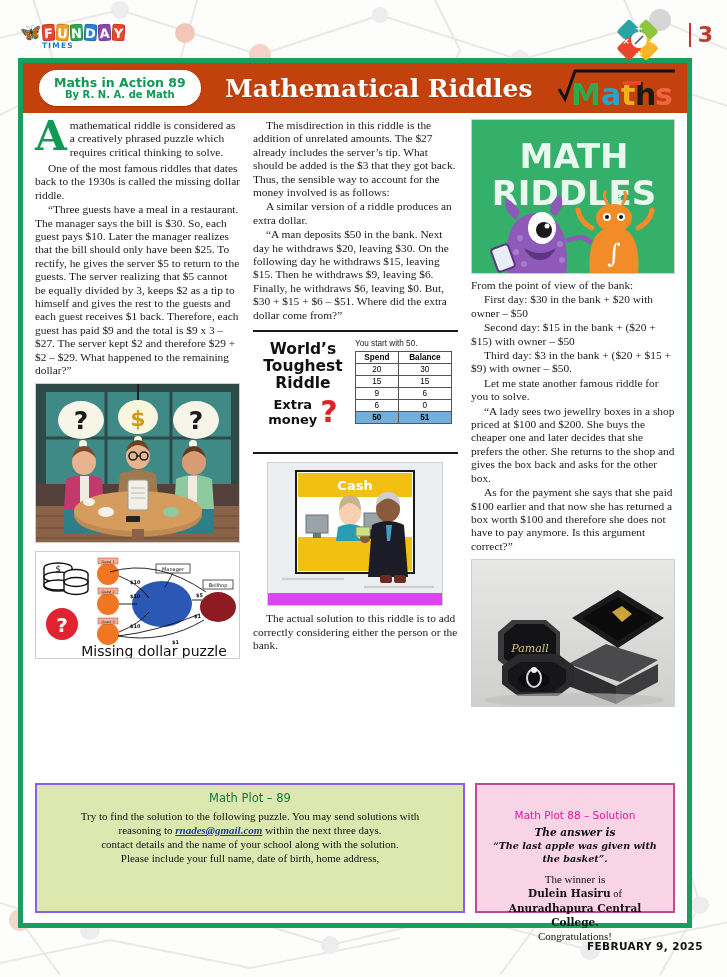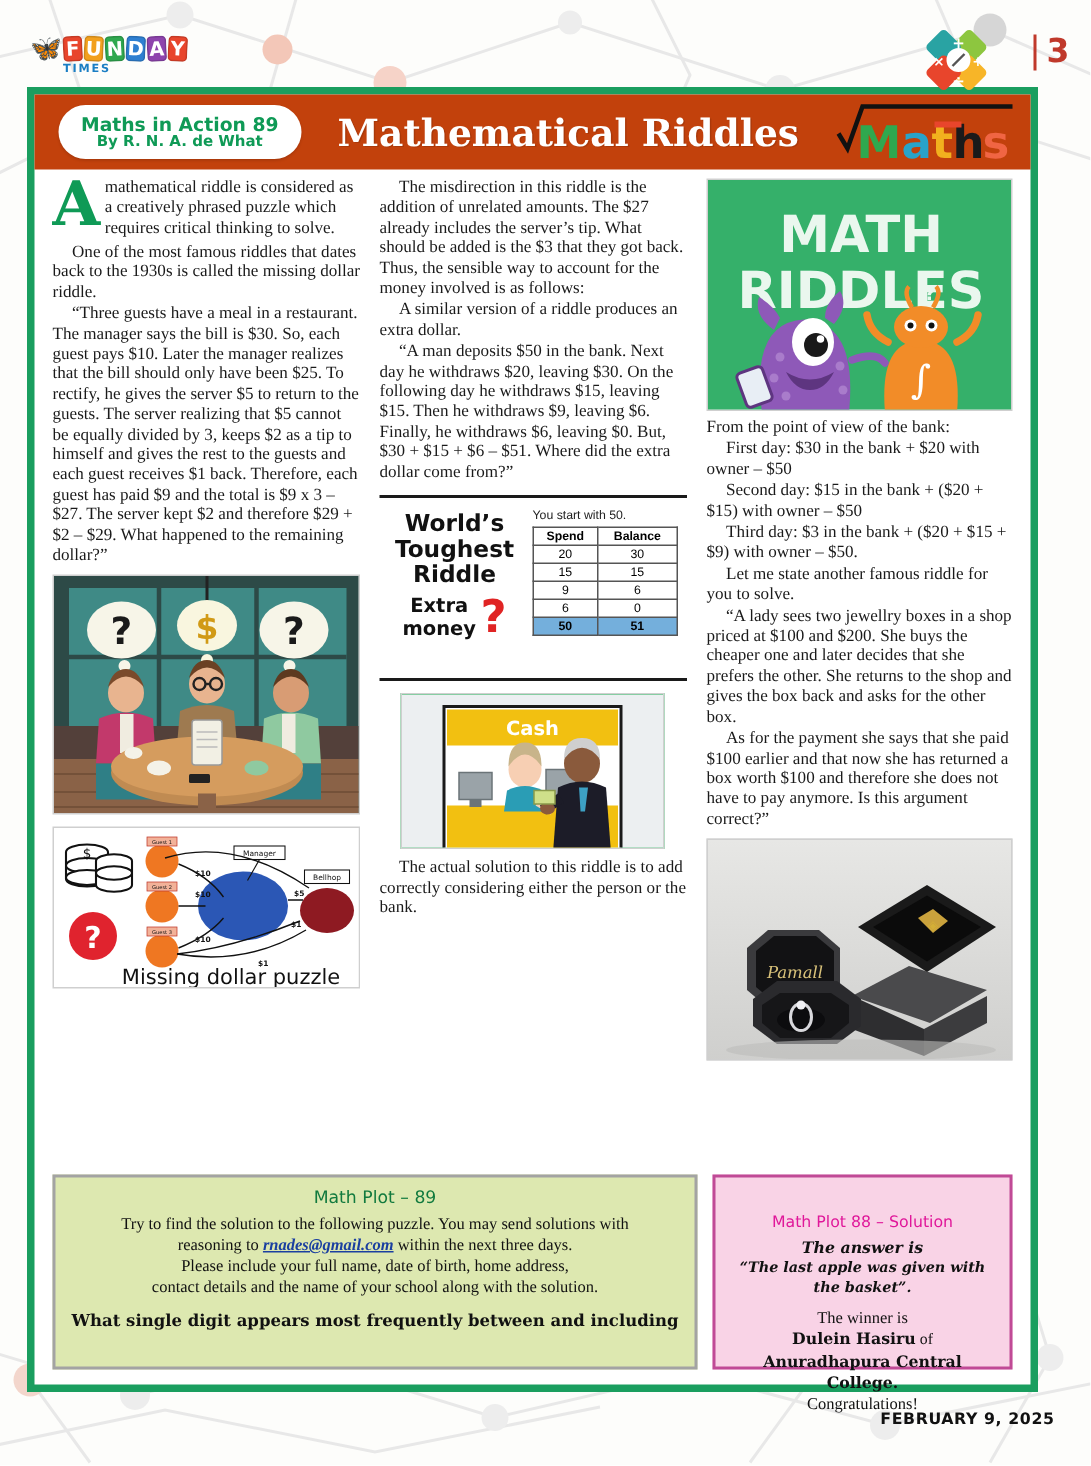--- a/index.html
+++ b/index.html
@@ -120,21 +120,21 @@
     font-size: 41px; line-height: 33px; color: #0f9a56;
     margin: 1px 3px 0 0;
   }
 
   
   .img-box { border: 1px solid #cfcfcf; overflow: hidden; position: relative; }
 
   .restaurant-img { margin-top: 5px; width: 205px; height: 160px; }
   .missing-dollar-img { margin-top: 8px; width: 205px; height: 108px; background:#fff; }
   .mathriddles-img { width: 204px; height: 155px; }
-  .cash-img { margin-top: 8px; width: 176px; height: 104px; background:#22c55e; margin-left: 14px; }
+  .cash-img { margin-top: 8px; width: 176px; height: 144px; background:#d946ef; margin-left: 14px; }
   .jewel-img { margin-top: 6px; width: 204px; height: 148px; background:#d8d8d6; }
 
   
   .wtr-box {
     margin-top: 8px; width: 205px; height: 124px;
     border-top: 2px solid #1a1a1a; border-bottom: 2px solid #1a1a1a;
     background: #fff; display: flex; padding: 5px 2px 3px 2px;
   }
   .wtr-left { width: 96px; text-align: center; padding-top: 4px; }
   .wtr-l1 {
@@ -168,21 +168,21 @@
   table.spend-table th { font-weight: bold; background: #fff; font-size: 8.2px; }
   table.spend-table tr.total td { background: #74afdc; font-weight: bold; }
 
   
   .bottom-row {
     position: absolute; left: 12px; top: 720px;
     width: 640px; display: flex; gap: 10px;
   }
   .mathplot-box {
     width: 430px; height: 130px;
-    background: #dde8b0; border: 2px solid #a3a3a3;
+    background: #dde8b0; border: 2px solid #8b5cf6;
     padding: 6px 10px; text-align: center;
   }
   .mathplot-title {
     font-family: "DejaVu Sans", sans-serif; font-size: 11.5px;
     color: #127a3e; margin-bottom: 4px;
   }
   .mathplot-text {
     font-family: "Liberation Serif", serif; font-size: 11px;
     line-height: 14px; color: #111;
   }
@@ -298,21 +298,21 @@
       <div class="pagenum-bar"></div>
       <div class="pagenum">3</div>
     </div>
   </div>
 
   <div class="green-frame">
 
     <div class="banner">
       <div class="banner-chip">
         <div class="chip-line1">Maths in Action 89</div>
-        <div class="chip-line2">By R. N. A. de What</div>
+        <div class="chip-line2">By R. N. A. de Math</div>
       </div>
       <div class="banner-title">Mathematical Riddles</div>
       <svg class="banner-maths-logo" viewBox="0 0 126 46">
         <path d="M4 24 L10 34 L20 6 L120 6" stroke="#111" stroke-width="3" fill="none"></path>
         <text x="16" y="40" font-family="DejaVu Sans, sans-serif" font-weight="bold" font-size="30" fill="#2fa84f">M</text>
         <text x="46" y="40" font-family="DejaVu Sans, sans-serif" font-weight="bold" font-size="30" fill="#29a3c9">a</text>
         <text x="66" y="40" font-family="DejaVu Sans, sans-serif" font-weight="bold" font-size="30" fill="#f2b01e">t</text>
         <text x="80" y="40" font-family="DejaVu Sans, sans-serif" font-weight="bold" font-size="30" fill="#1a1a1a">h</text>
         <text x="100" y="40" font-family="DejaVu Sans, sans-serif" font-weight="bold" font-size="30" fill="#f06543">s</text>
         <rect x="68" y="16" width="18" height="4" fill="#e8452c"></rect>
@@ -659,25 +659,24 @@
 
     <div class="bottom-row">
 
       <div class="mathplot-box">
         <div class="mathplot-title">Math Plot – 89</div>
         <div class="mathplot-text">
           <div>Try to find the solution to the following puzzle. You may send solutions with</div>
           <div>
             <span>reasoning to </span><a class="email" href="#">rnades@gmail.com</a><span> within the next three days.</span>
           </div>
+          <div>contact details and the name of your school along with the solution.</div>
           <div>Please include your full name, date of birth, home address,</div>
-          <div>contact details and the name of your school along with the solution.</div>
         </div>
         <div class="mathplot-q">
-          <div>What single digit appears most frequently between and including</div>
         </div>
       </div>
 
       <div class="solution-box">
         <div class="solution-title">Math Plot 88 – Solution</div>
         <div class="sol-answer">The answer is</div>
         <div class="sol-quote">“The last apple was given with the basket”.</div>
         <div class="sol-winner-label">The winner is</div>
         <div class="sol-winner"><span>Dulein Hasiru</span><span style="font-weight:normal;font-family:'Liberation Serif',serif"> of</span></div>
         <div class="sol-winner">Anuradhapura Central College.</div>

